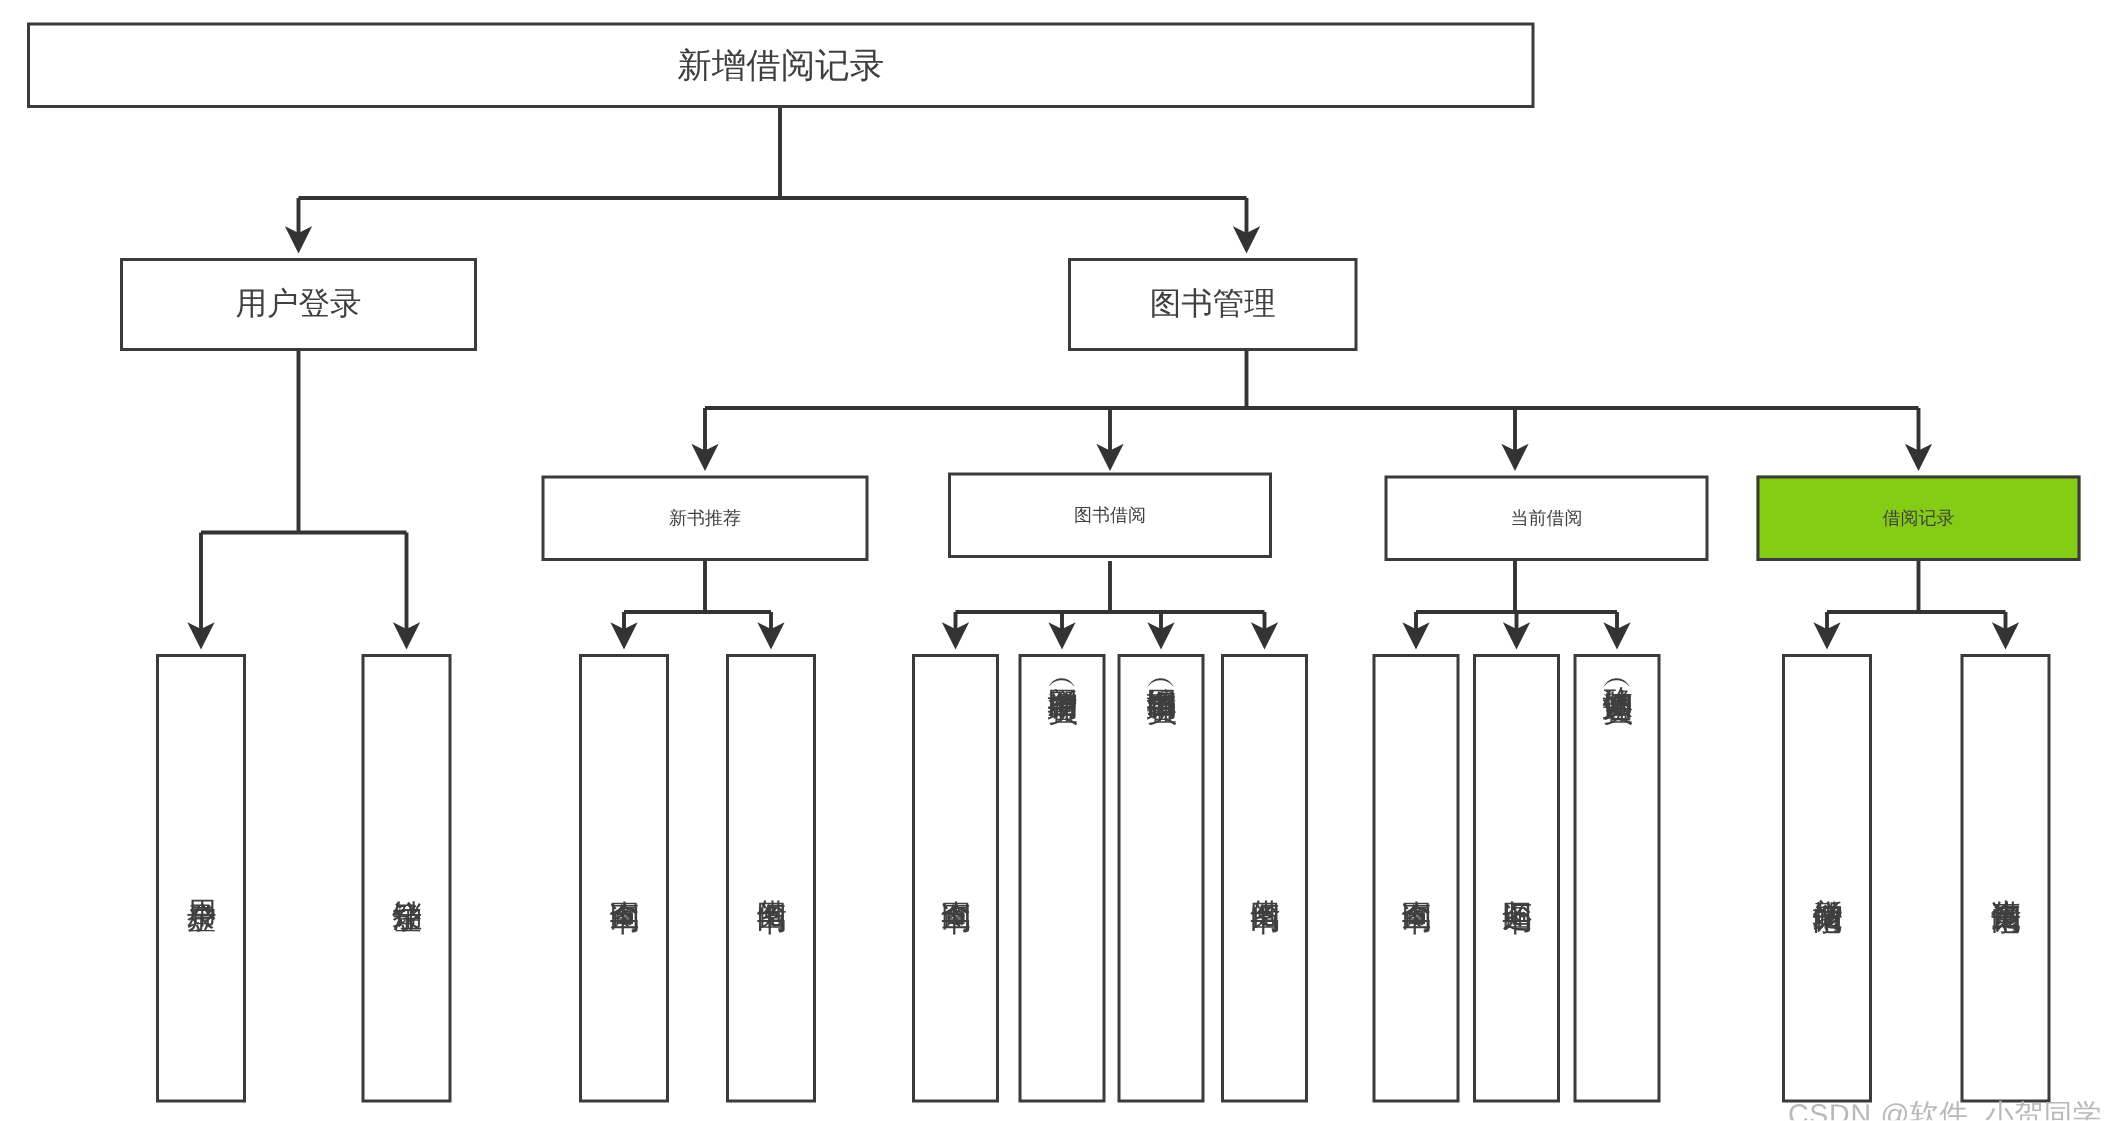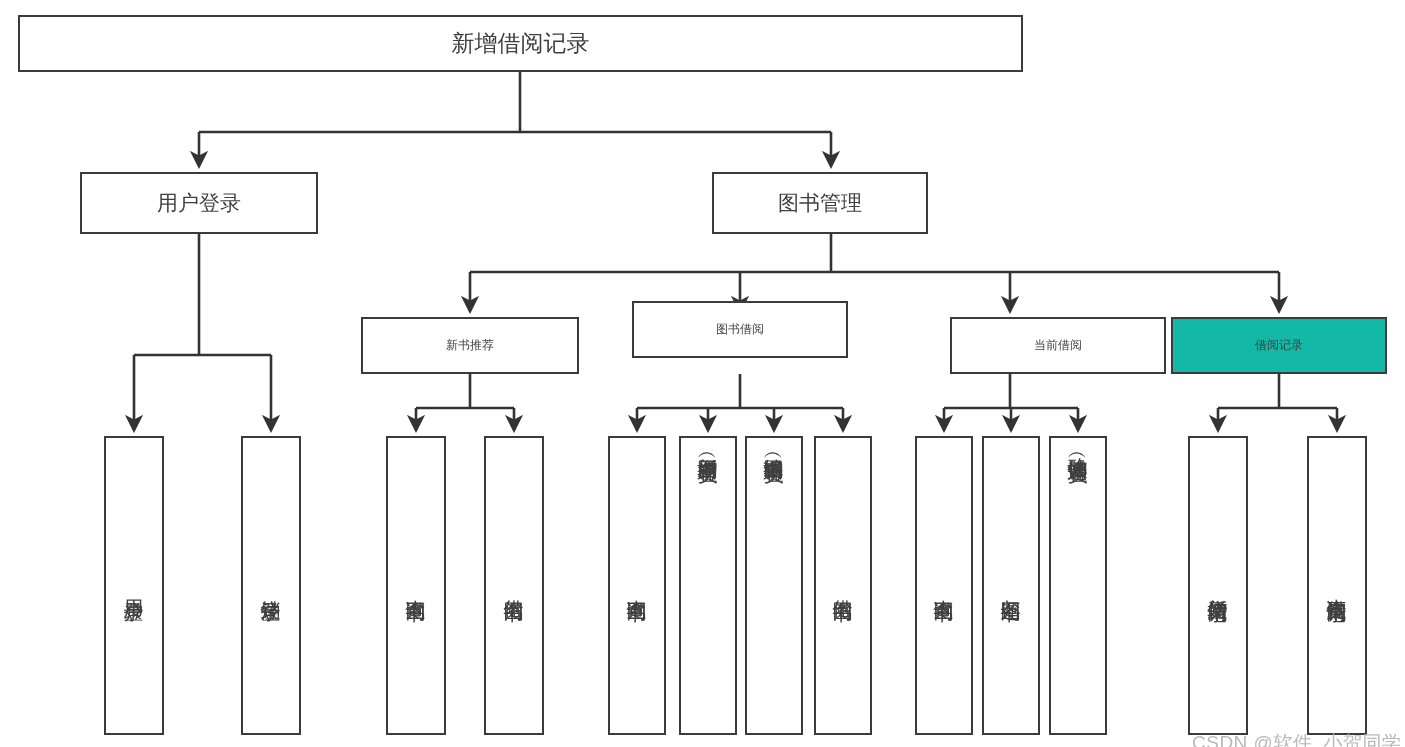--- a/index.html
+++ b/index.html
@@ -127,26 +127,26 @@
       <path d="M 1279 374 L 1279 408"></path>
       <path d="M 1218 408 L 1337 408"></path>
       <path d="M 1218 408 L 1218 430" marker-end="url(#arrow)"></path>
       <path d="M 1337 408 L 1337 430" marker-end="url(#arrow)"></path>
     </g>
   </svg>
 
   <div class="node root" style="left: 18px; top: 15px; width: 1005px; height: 57px; border-color: rgb(59, 59, 59); color: rgb(63, 63, 63); background: rgb(255, 255, 255);">新增借阅记录</div>
 
   <div class="node level2" style="left: 80px; top: 172px; width: 238px; height: 62px; border-color: rgb(59, 59, 59); color: rgb(63, 63, 63); background: rgb(255, 255, 255);">用户登录</div>
-  <div class="node level2" style="left: 712px; top: 172px; width: 216px; height: 62px; border-color: rgb(59, 59, 59); color: rgb(63, 63, 63); background: rgb(255, 255, 255);">图书管理</div>
+  <div class="node level2" style="left: 712px; top: 172px; width: 193px; height: 62px; border-color: rgb(59, 59, 59); color: rgb(63, 63, 63); background: rgb(255, 255, 255);">图书管理</div>
 
   <div class="node level3" style="left: 361px; top: 317px; width: 218px; height: 57px; border-color: rgb(59, 59, 59); color: rgb(63, 63, 63); background: rgb(255, 255, 255);">新书推荐</div>
-  <div class="node level3" style="left: 632px; top: 301px; width: 216px; height: 57px; border-color: rgb(59, 59, 59); color: rgb(63, 63, 63); background: rgb(255, 255, 255);">图书借阅</div>
-  <div class="node level3" style="left: 950px; top: 317px; width: 216px; height: 57px; border-color: rgb(59, 59, 59); color: rgb(63, 63, 63); background: rgb(255, 255, 255);">当前借阅</div>
-  <div class="node level3" style="left: 1171px; top: 317px; width: 216px; height: 57px; border-color: rgb(59, 59, 59); color: rgb(63, 63, 63); background: #14b8a6;">借阅记录</div>
+  <div class="node level3" style="left: 632px; top: 315px; width: 216px; height: 57px; border-color: rgb(59, 59, 59); color: rgb(63, 63, 63); background: rgb(255, 255, 255);">图书借阅</div>
+  <div class="node level3" style="left: 923px; top: 317px; width: 216px; height: 57px; border-color: rgb(59, 59, 59); color: rgb(63, 63, 63); background: rgb(255, 255, 255);">当前借阅</div>
+  <div class="node level3" style="left: 1171px; top: 317px; width: 216px; height: 57px; border-color: rgb(59, 59, 59); color: rgb(63, 63, 63); background: #84cc16;">借阅记录</div>
 
   <div class="node leaf align-mid" style="left: 104px; top: 436px; width: 60px; height: 299px; border-color: rgb(59, 59, 59); color: rgb(63, 63, 63); background: rgb(255, 255, 255);">
     <span class="vtext">用户登录</span>
   </div>
   <div class="node leaf align-mid" style="left: 241px; top: 436px; width: 60px; height: 299px; border-color: rgb(59, 59, 59); color: rgb(63, 63, 63); background: rgb(255, 255, 255);">
     <span class="vtext">注销登录</span>
   </div>
   <div class="node leaf align-mid" style="left: 386px; top: 436px; width: 60px; height: 299px; border-color: rgb(59, 59, 59); color: rgb(63, 63, 63); background: rgb(255, 255, 255);">
     <span class="vtext">查询图书</span>
   </div>

